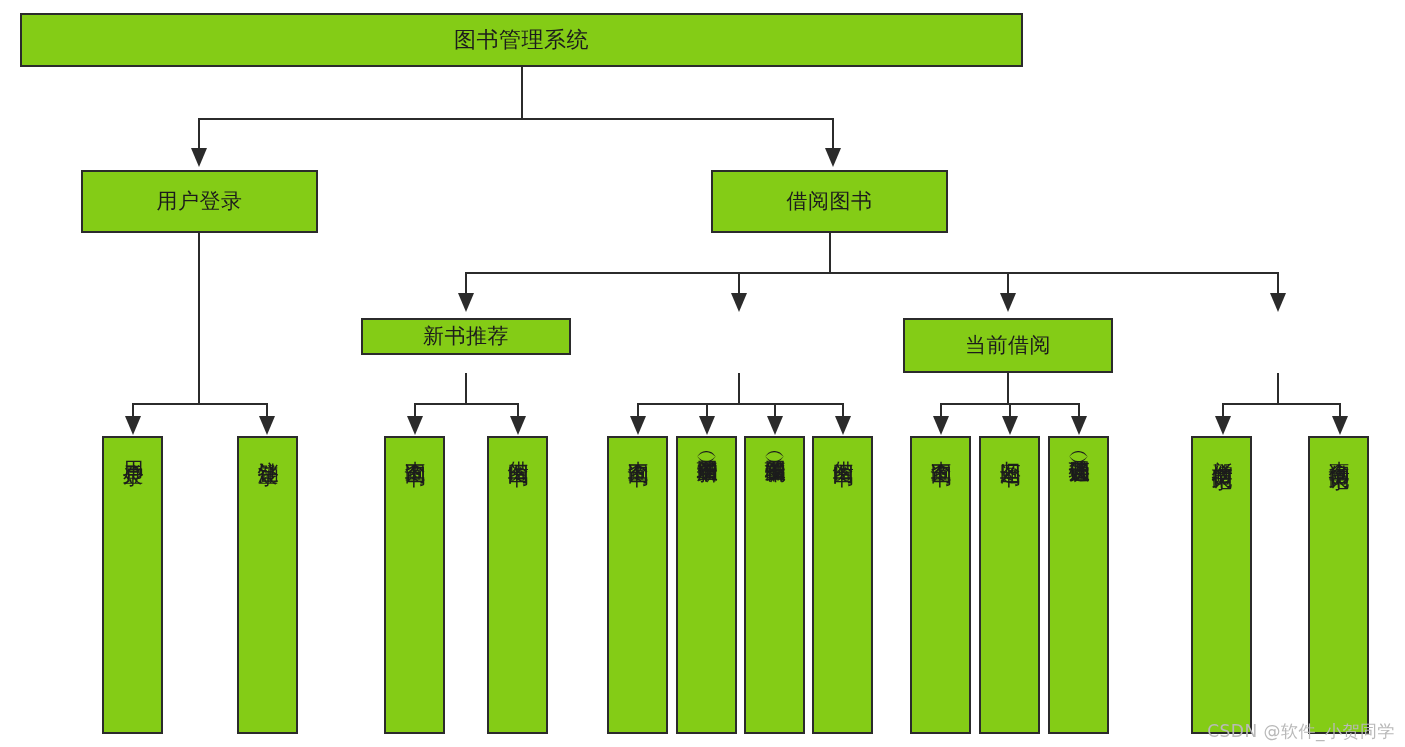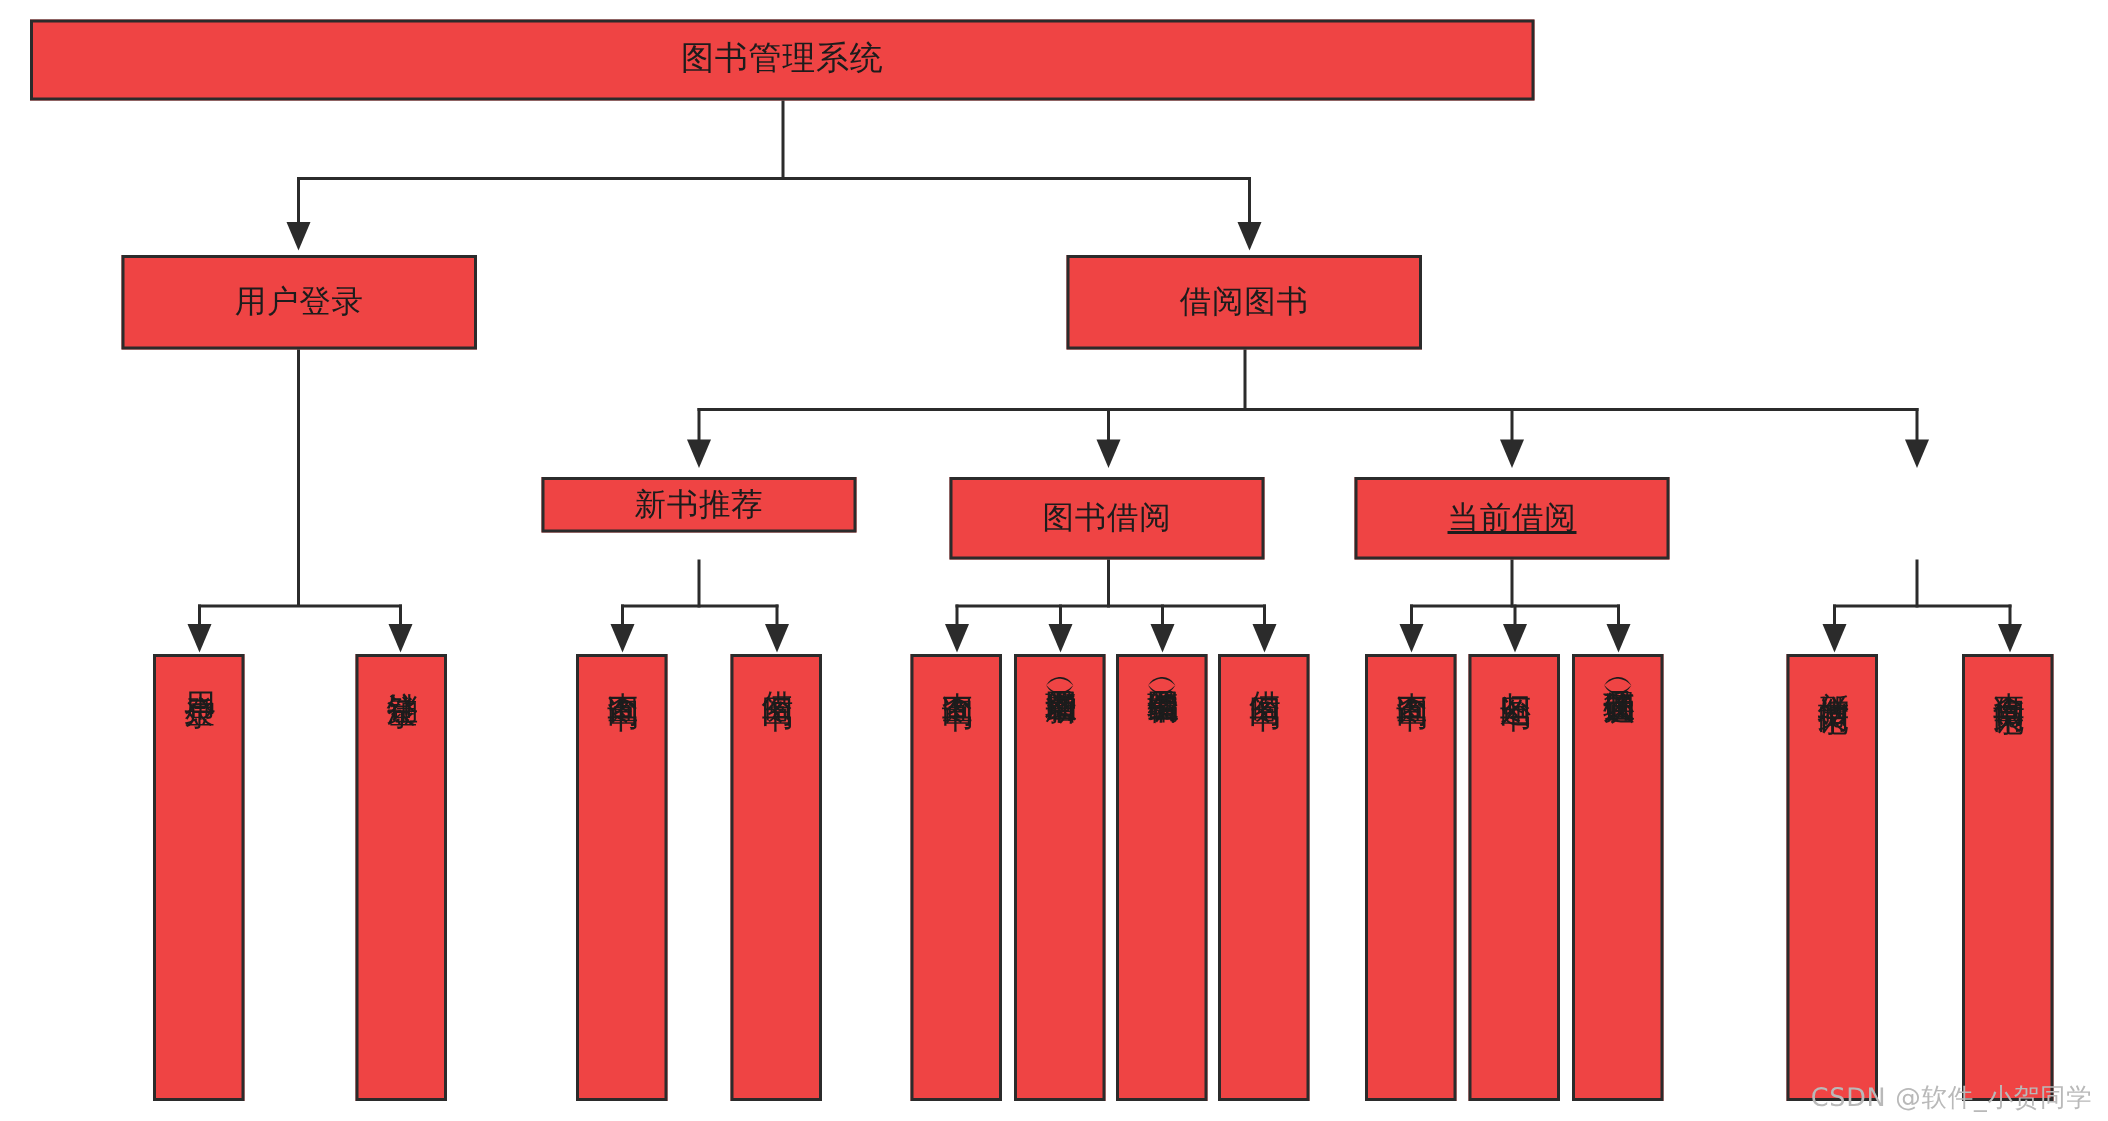--- a/index.html
+++ b/index.html
@@ -16,21 +16,21 @@
     position: relative;
     width: 1405px;
     height: 747px;
     background: #ffffff;
     overflow: hidden;
   }
   
   .node {
     position: absolute;
     box-sizing: border-box;
-    background: #ef4444;
+    background: #84cc16;
     border: 2px solid #2b2b2b;
     display: flex;
     align-items: center;
     justify-content: center;
   }
   .node .lbl {
     font-size: 21px;
     line-height: 1.25;
     color: #1c1c1c;
     letter-spacing: 0.5px;
@@ -122,24 +122,21 @@
   <div class="seg v" style="left:738px; top:272px; width:2px; height:24px;"></div>
   <div class="arrow" style="left:731px; top:293px;"></div>
   <div class="seg v" style="left:1007px; top:272px; width:2px; height:24px;"></div>
   <div class="arrow" style="left:1000px; top:293px;"></div>
   <div class="seg v" style="left:1277px; top:272px; width:2px; height:24px;"></div>
   <div class="arrow" style="left:1270px; top:293px;"></div>
 
   <div class="node" style="left:361px; top:318px; width:210px; height:37px;">
     <span class="lbl">新书推荐</span>
   </div>
-  <div class="node" style="left:633px; top:318px; width:210px; height:55px;">
-    <span class="lbl">图书借阅</span>
-  </div>
-  <div class="node" style="left:903px; top:318px; width:210px; height:55px;text-decoration:underline;">
+  <div class="node" style="left:903px; top:318px; width:210px; height:55px;">
     <span class="lbl">当前借阅</span>
   </div>
 
   <div class="seg v" style="left:465px; top:373px; width:2px; height:32px;"></div>
   <div class="seg h" style="left:414px; top:403px; width:105px; height:2px;"></div>
   <div class="seg v" style="left:414px; top:403px; width:2px; height:16px;"></div>
   <div class="arrow" style="left:407px; top:416px;"></div>
   <div class="seg v" style="left:517px; top:403px; width:2px; height:16px;"></div>
   <div class="arrow" style="left:510px; top:416px;"></div>
 

